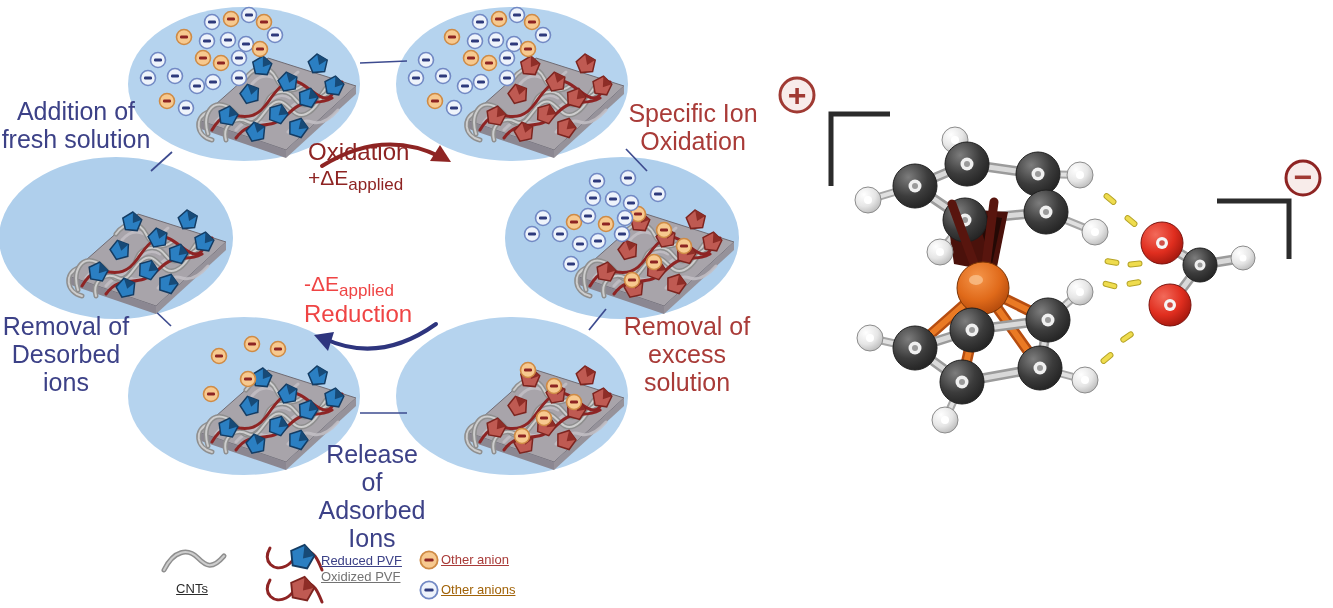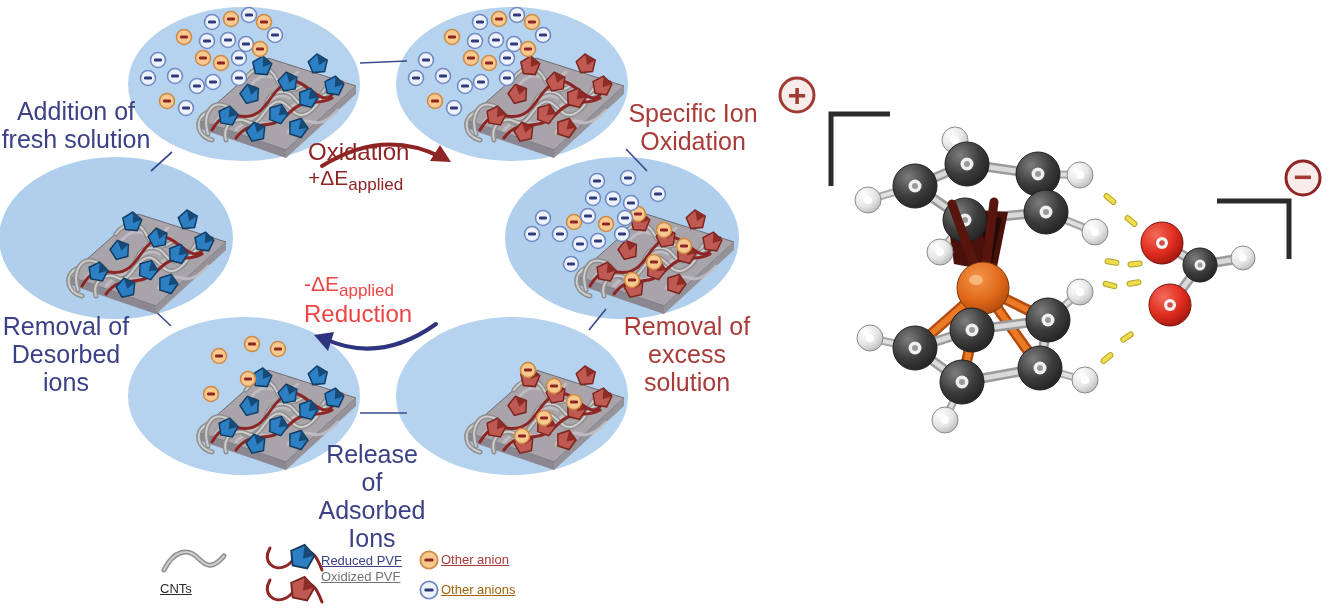--- a/index.html
+++ b/index.html
@@ -14,21 +14,21 @@
   #lbl-removal-excess{left:612px;top:312px;width:150px;}
   #lbl-removal-desorbed{left:0px;top:312px;width:132px;}
   #lbl-release{left:316px;top:440px;width:112px;text-align:center;}
   .proc{position:absolute;font-weight:normal;}
   #proc-ox{left:308px;top:139px;width:144px;color:#8e2423;}
   #proc-red{left:304px;top:271px;width:152px;color:#ef4444;}
   .proc-word{font-size:24px;line-height:1.1;}
   .proc-e{font-size:21px;line-height:1.2;}
   .sub{font-size:17px;vertical-align:-5px;}
   .leg{position:absolute;font-size:13px;line-height:1;text-decoration:underline;}
-  #leg-cnts{left:160px;top:582px;width:64px;text-align:left;color:#2b2b2b;}
+  #leg-cnts{left:160px;top:582px;width:64px;text-align:center;color:#2b2b2b;}
   #leg-reduced{left:321px;top:554px;color:#3c4187;}
   #leg-oxidized{left:321px;top:570px;color:#737373;}
   #leg-target{left:441px;top:553px;color:#a93b38;}
   #leg-other{left:441px;top:583px;color:#a16207;}
   .bond{stroke:#9b9b9b;stroke-width:10;stroke-linecap:round;}
   .bondlite{stroke:#d9d9d9;stroke-width:5;stroke-linecap:round;}
   .hbond{stroke:#a6a6a6;stroke-width:8;stroke-linecap:round;}
   .hbondlite{stroke:#e0e0e0;stroke-width:4;stroke-linecap:round;}
   .obond{stroke:#b64d10;stroke-width:11;stroke-linecap:round;}
   .obondlite{stroke:#ea7a24;stroke-width:6;stroke-linecap:round;}

